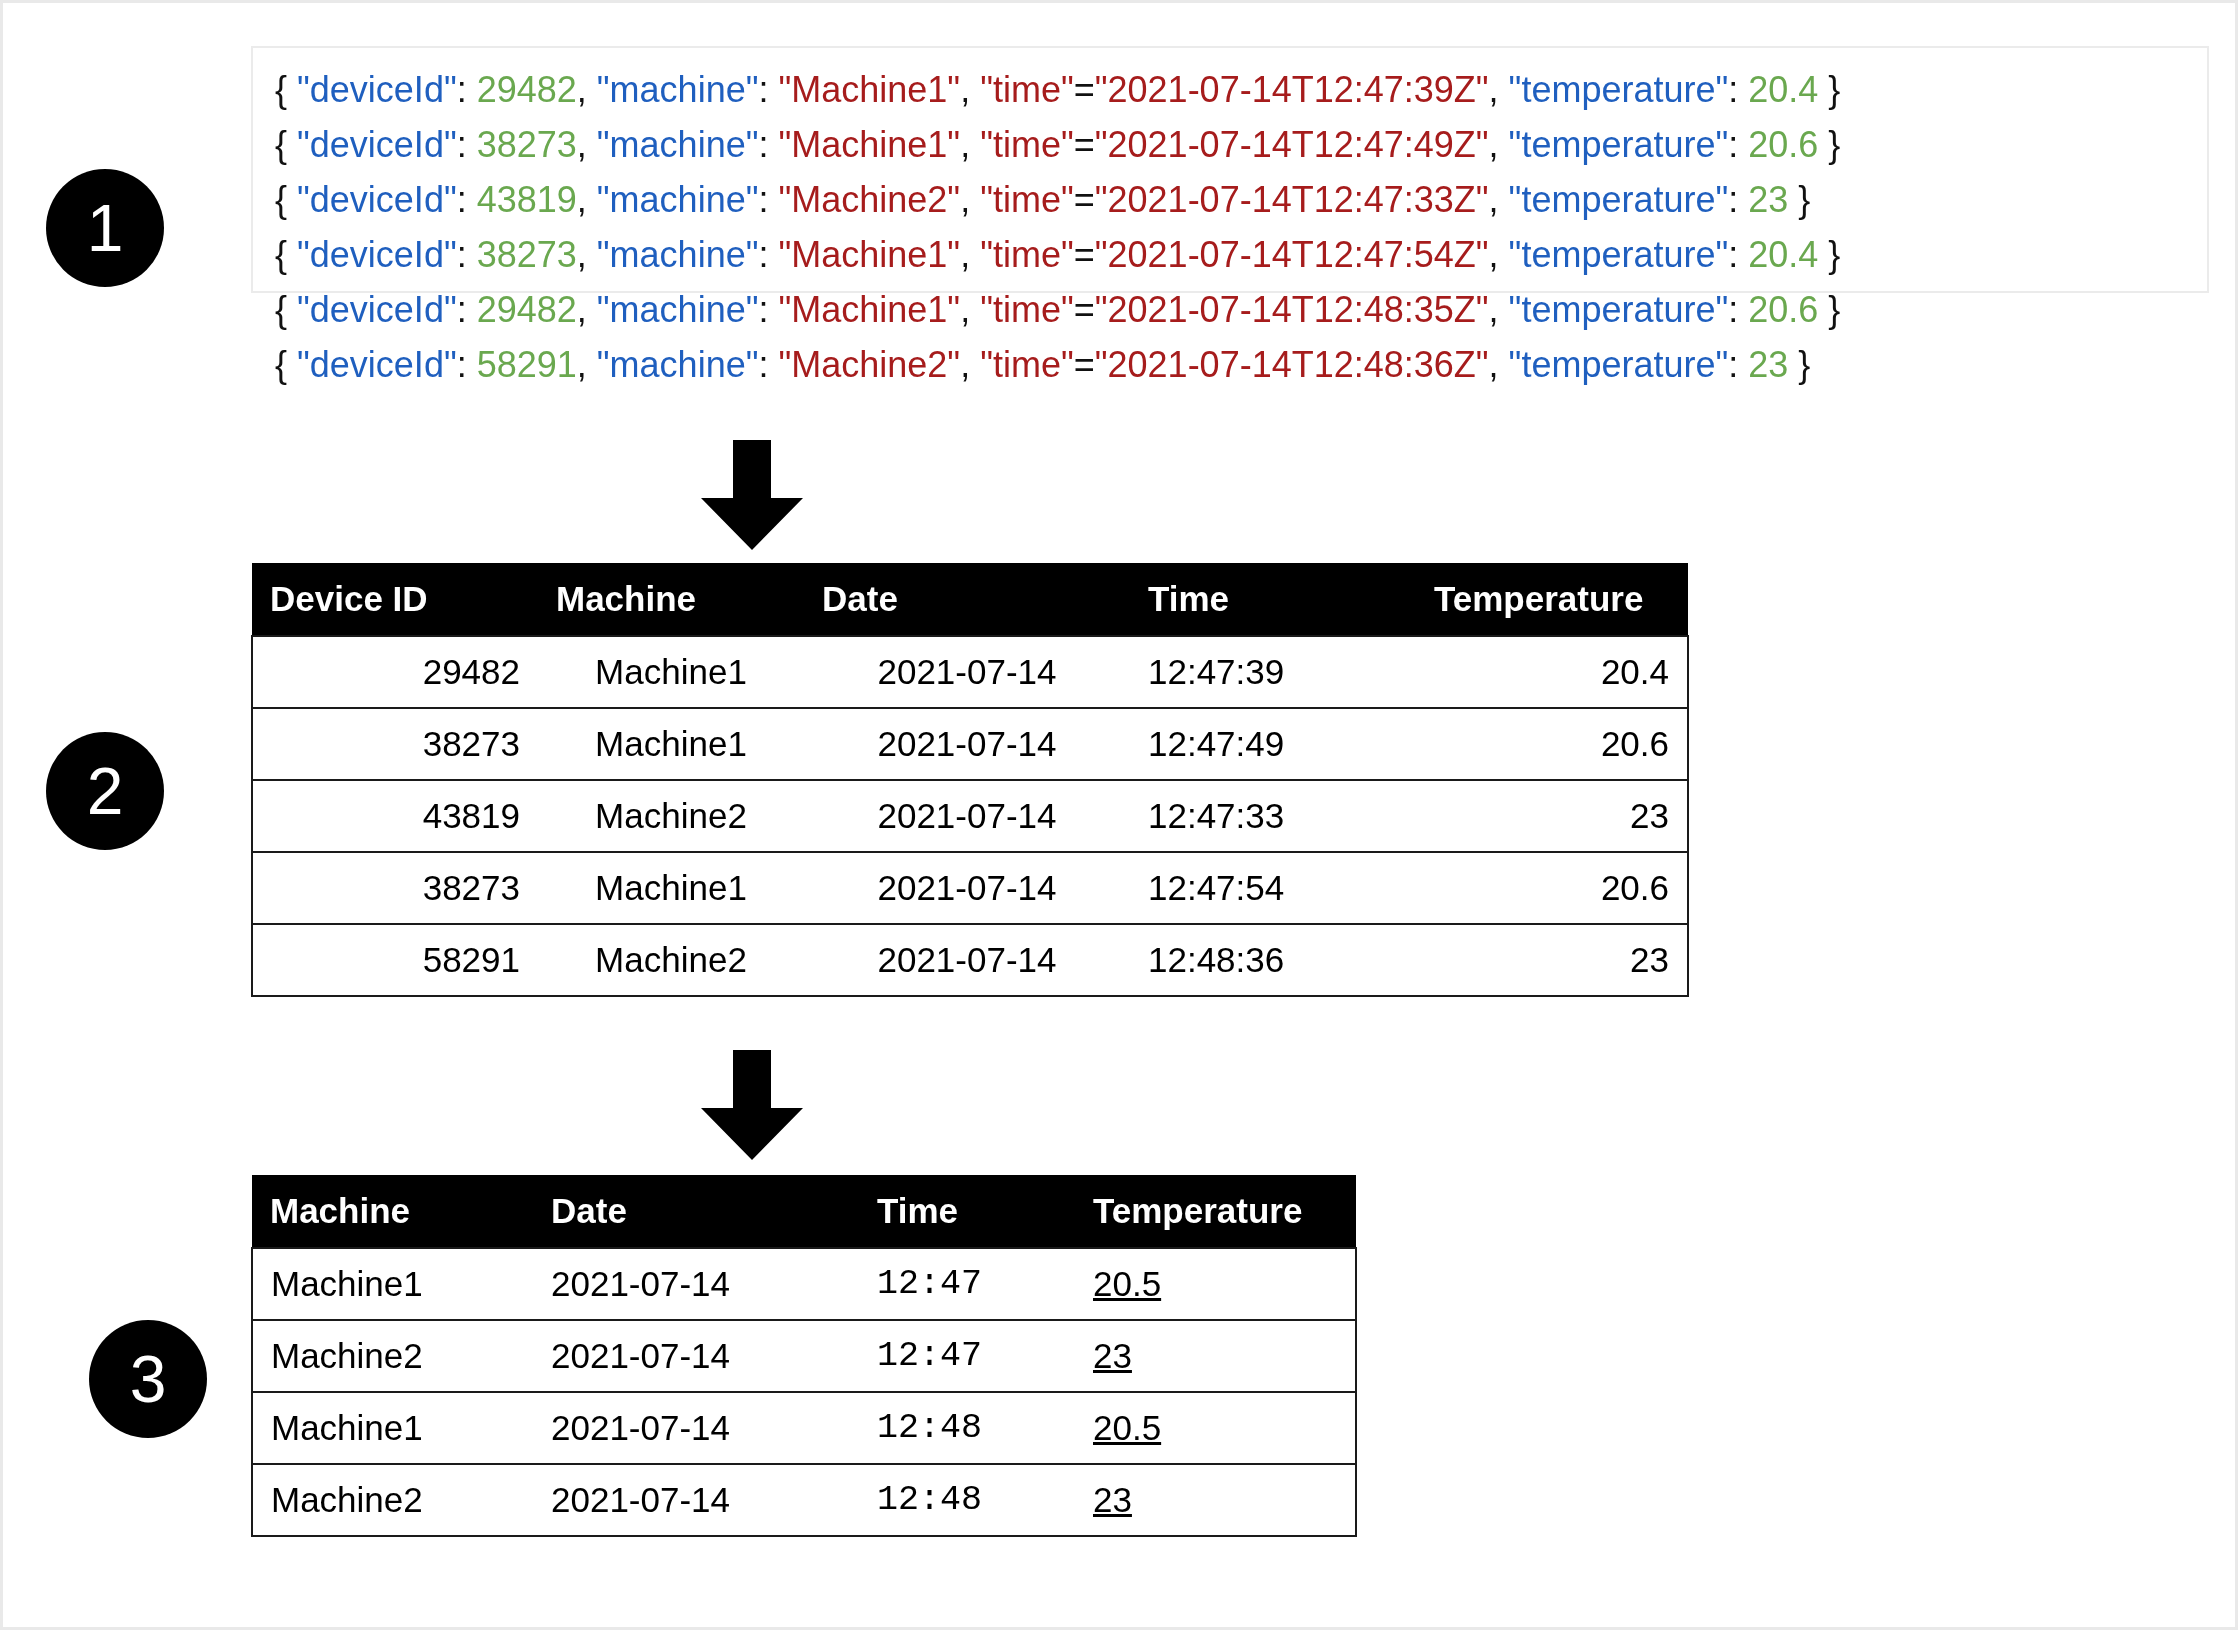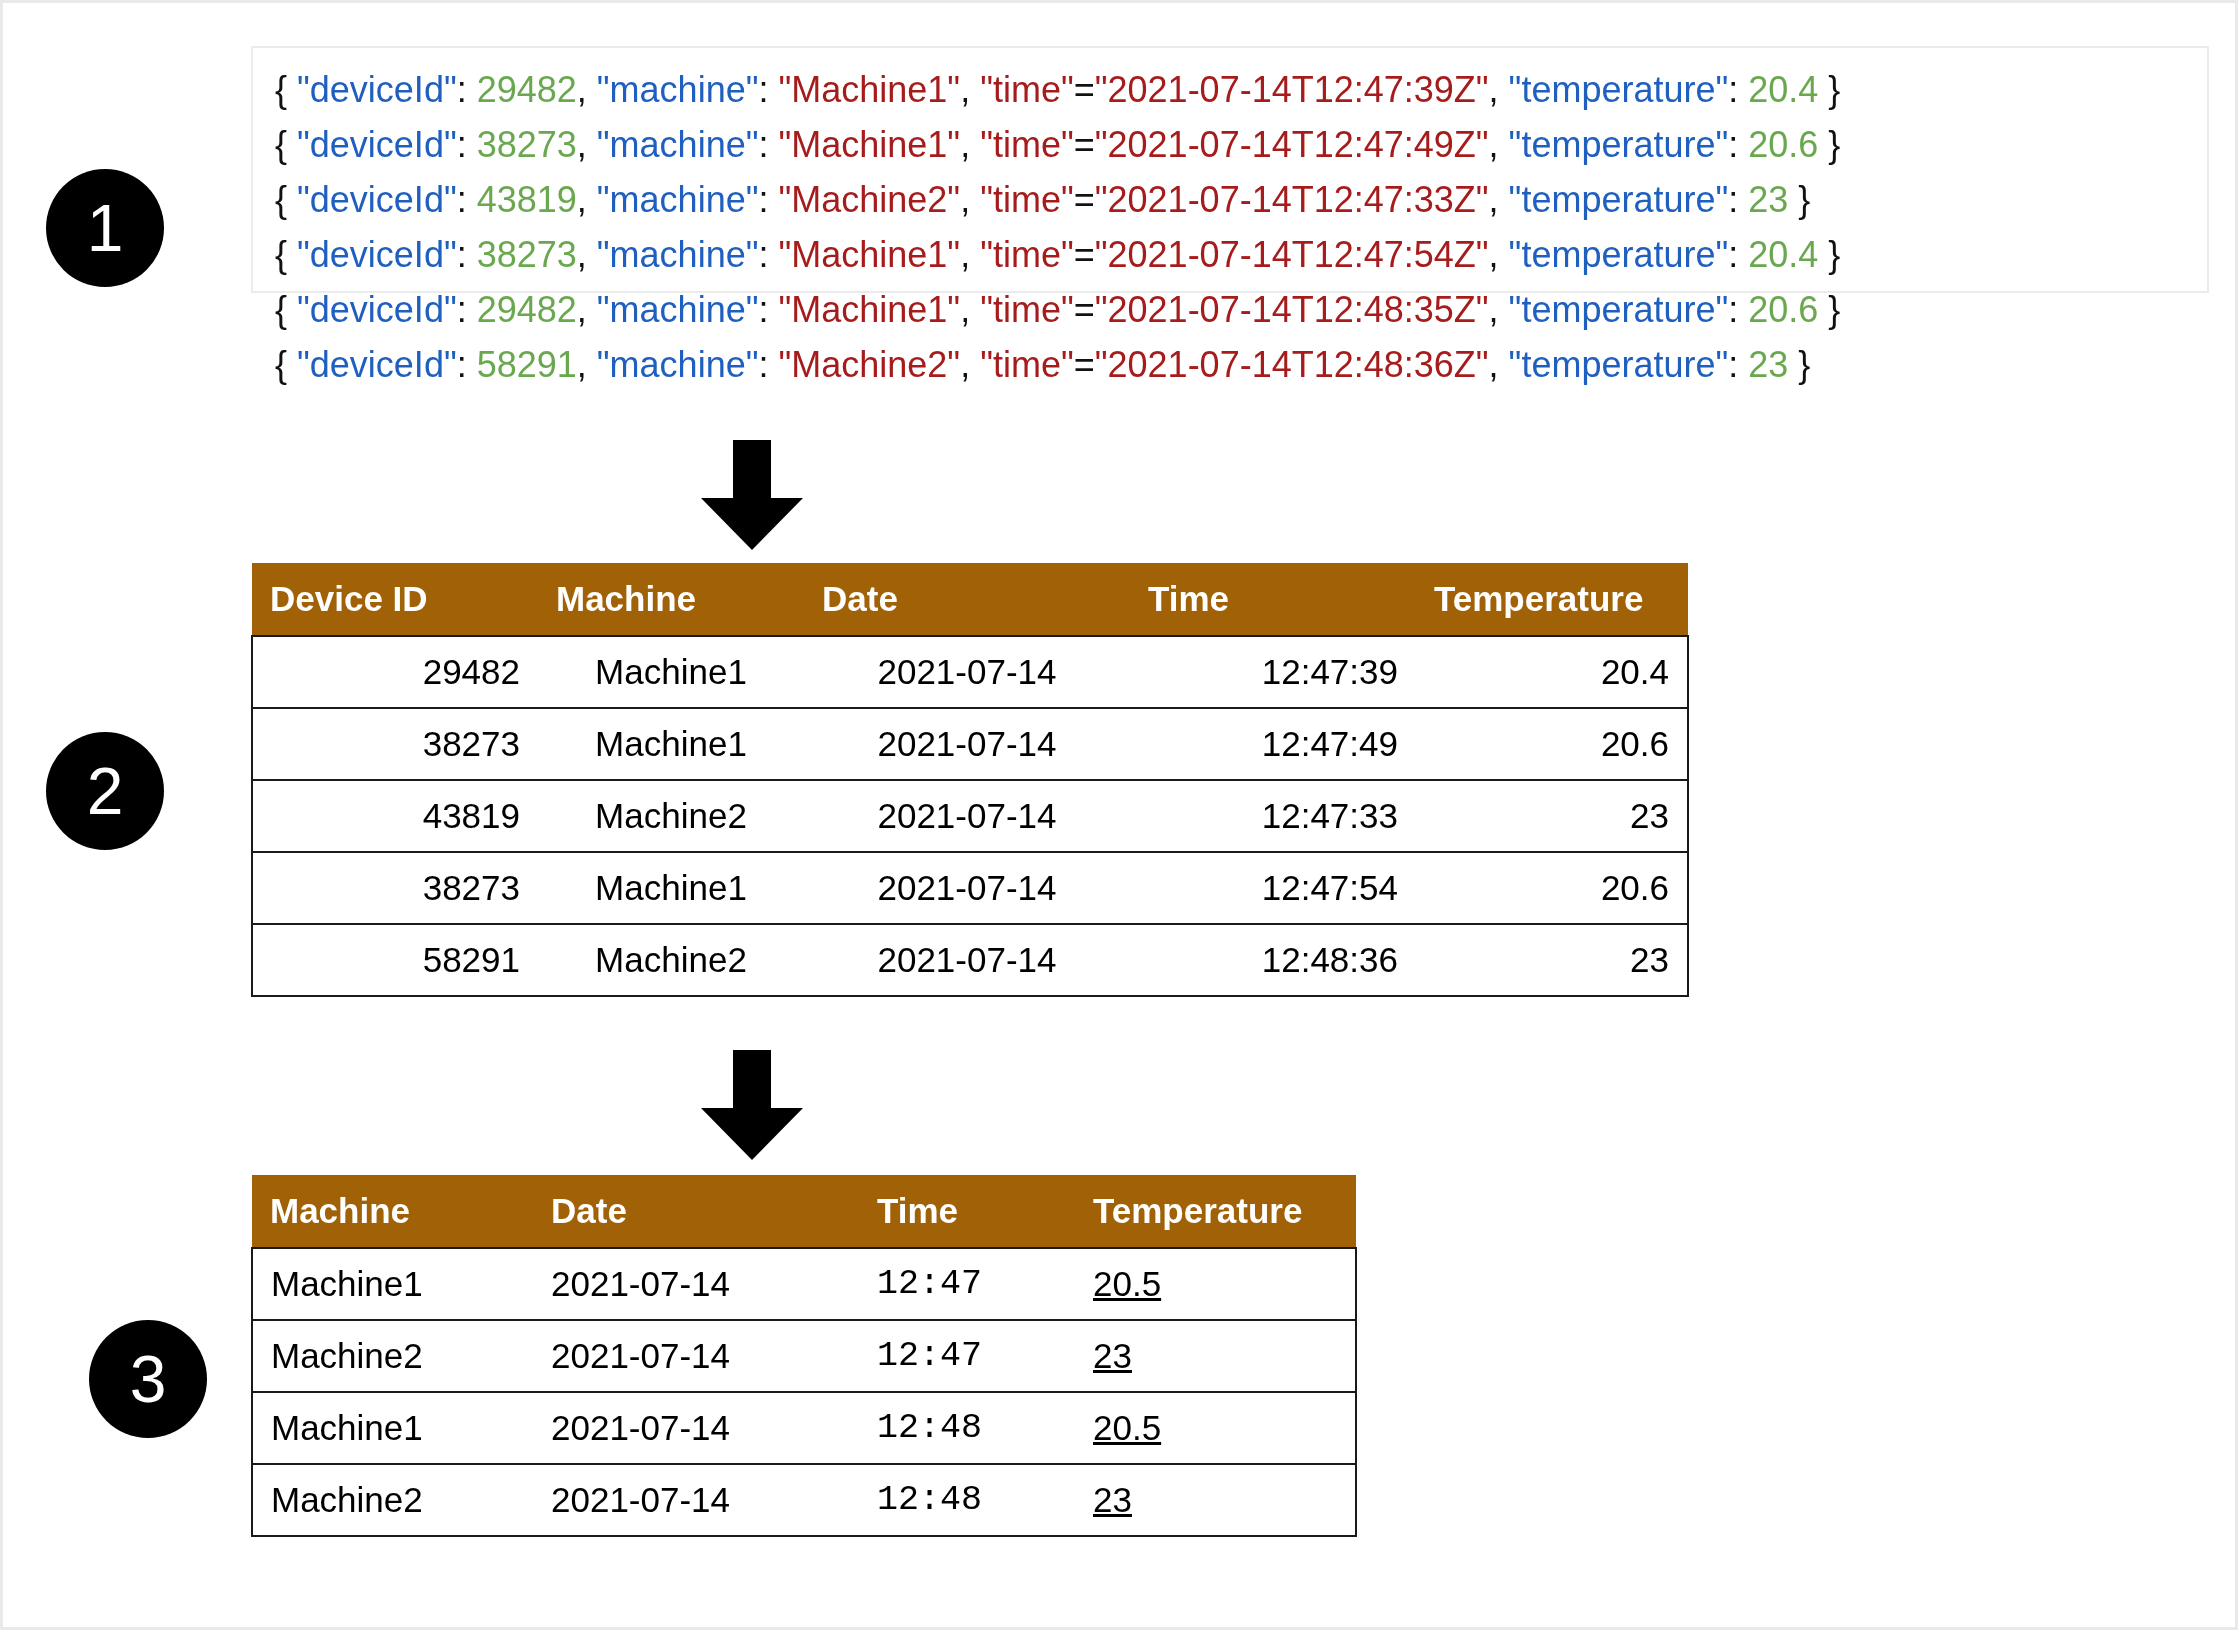--- a/index.html
+++ b/index.html
@@ -63,21 +63,21 @@
 
   
   .tbl{
     position:absolute;
     border-collapse:collapse;
     background:#ffffff;
     font-family:"Liberation Sans", sans-serif;
     table-layout:fixed;
   }
   .tbl th{
-    background:#a16207;
+    background:#000000;
     color:#ffffff;
     font-size:35px;
     font-weight:bold;
     padding:16px 18px;
     border:none;
   }
   .tbl td{
     font-size:35px;
     color:#000000;
     padding:15px 18px;
@@ -92,21 +92,21 @@
   
   #table-2{left:248px;top:560px;width:1256px;}
   #table-2 th.c-deviceid{width:250px;text-align:left;}
   #table-2 th.c-machine{width:230px;text-align:left;}
   #table-2 th.c-date{width:290px;text-align:left;}
   #table-2 th.c-time{width:250px;text-align:left;}
   #table-2 th.c-temp{width:236px;text-align:left;}
   #table-2 td.c-deviceid{text-align:right;}
   #table-2 td.c-machine{text-align:center;}
   #table-2 td.c-date{text-align:center;}
-  #table-2 td.c-time{text-align:right;}
+  #table-2 td.c-time{text-align:left;}
   #table-2 td.c-temp{text-align:right;}
 
   
   #table-3{left:248px;top:1172px;width:960px;}
   #table-3 th.c-machine{width:245px;text-align:left;}
   #table-3 th.c-date{width:290px;text-align:left;}
   #table-3 th.c-time{width:180px;text-align:left;}
   #table-3 th.c-temp{width:245px;text-align:left;}
   #table-3 td.c-machine{text-align:left;}
   #table-3 td.c-date{text-align:left;}

